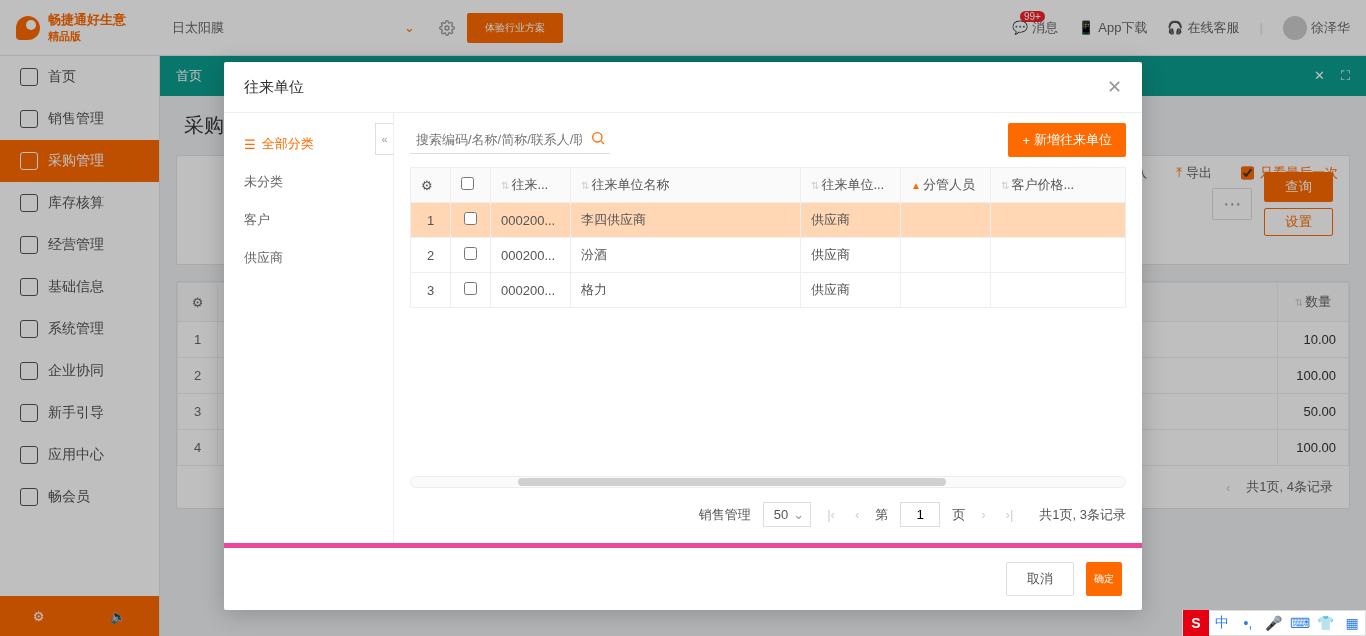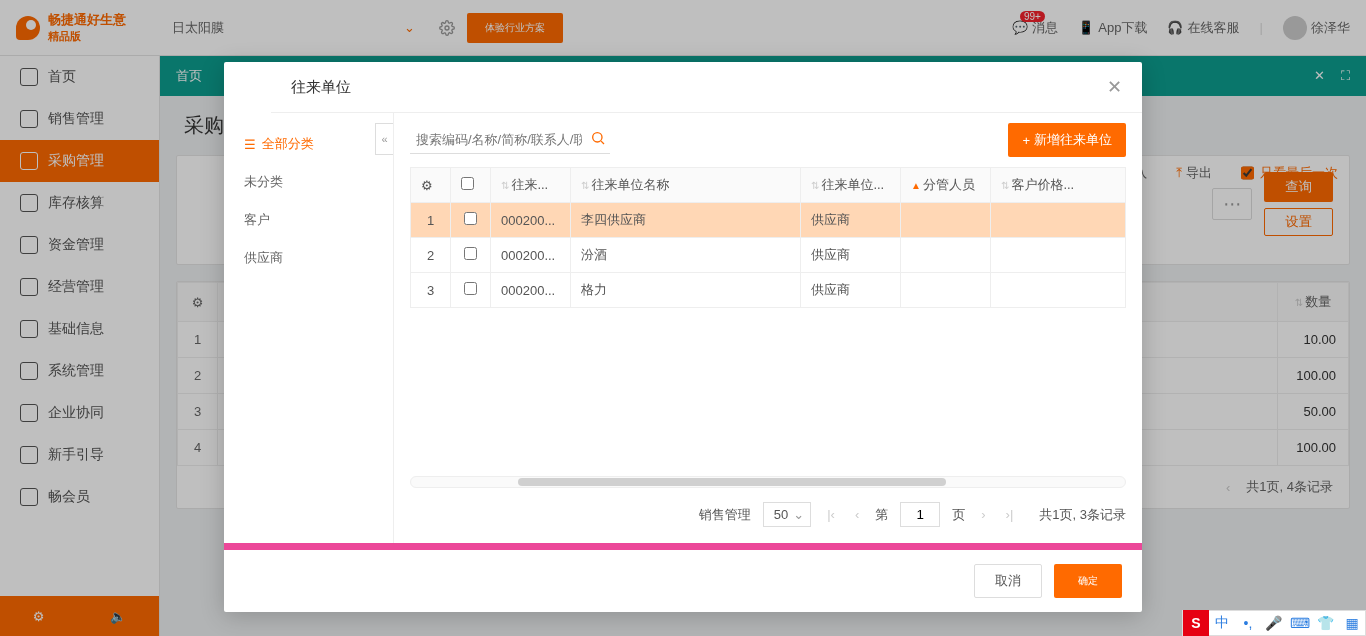--- a/index.html
+++ b/index.html
@@ -47,21 +47,21 @@
     .bg-table th, .bg-table td { border:1px solid #eee; padding:10px 12px; font-size:13px; }
     .bg-table th { background:#fafafa; color:#666; font-weight:normal; text-align:center; }
     .bg-table td.num { text-align:right; }
     .bg-table td.idx { text-align:center; color:#666; }
     
     .bg-pager { display:flex; justify-content:flex-end; align-items:center; padding:12px 16px; gap:16px; color:#666; }
     
     
     .modal-overlay { position:absolute; inset:0; background:rgba(0,0,0,0.25); display:flex; align-items:flex-start; justify-content:center; padding-top:62px; }
     .modal { width:918px; background:#fff; border-radius:2px; box-shadow:0 4px 24px rgba(0,0,0,0.2); display:flex; flex-direction:column; }
-    .modal-header { display:flex; justify-content:space-between; align-items:center; padding:14px 20px; border-bottom:1px solid #eee;margin-left:47px; }
+    .modal-header { display:flex; justify-content:space-between; align-items:center; padding:14px 20px; border-bottom:1px solid #eee; }
     .modal-title { font-size:15px; color:#333; }
     .modal-close { font-size:18px; color:#999; cursor:pointer; background:none; border:none; }
     
     .modal-body { display:flex; height:430px; }
     .modal-side { width:170px; border-right:1px solid #eee; padding:12px 0; position:relative; }
     .side-item { padding:10px 20px; color:#666; cursor:pointer; font-size:13px; }
     .side-item.all { color:#ff6a00; display:flex; align-items:center; gap:6px; }
     .collapse-caret { position:absolute; right:0; top:10px; width:18px; height:32px; border:1px solid #ddd; border-right:none; display:flex; align-items:center; justify-content:center; color:#999; cursor:pointer; font-size:11px; }
     
     .modal-main { flex:1; padding:10px 16px 16px; display:flex; flex-direction:column; }
@@ -83,21 +83,21 @@
     .gear-cell { width:40px; text-align:center; color:#aaa; }
     
     .hscroll { height:12px; background:#fafafa; border:1px solid #eee; border-radius:6px; position:relative; margin-top:8px; }
     .hscroll-thumb { position:absolute; left:15%; width:60%; top:1px; bottom:1px; background:#d0d0d0; border-radius:5px; }
     
     .modal-pager { display:flex; align-items:center; justify-content:flex-end; gap:12px; padding-top:14px; color:#555; font-size:13px; }
     .page-select { border:1px solid #ddd; padding:4px 22px 4px 10px; background:#fff; cursor:pointer; position:relative; }
     .page-input { width:40px; border:1px solid #ddd; padding:4px; text-align:center; }
     .pager-nav { color:#ccc; cursor:pointer; padding:0 4px; }
     
-    .modal-footer { display:flex; justify-content:flex-end; gap:12px; padding:14px 20px; border-top:7px solid #ec4899; }
+    .modal-footer { display:flex; justify-content:flex-end; gap:12px; padding:14px 20px; border-top:5px solid #ec4899; }
     .btn-plain { background:#fff; border:1px solid #ddd; padding:7px 20px; cursor:pointer; font-size:13px; color:#555; border-radius:2px; }
     
     
     .ime-bar { position:absolute; bottom:0; right:0; height:26px; display:flex; align-items:center; background:#fff; border:1px solid #ddd; }
     .ime-s { width:26px; height:26px; background:#e60012; color:#fff; font-weight:bold; display:flex; align-items:center; justify-content:center; font-size:14px; }
     .ime-cell { width:26px; height:26px; display:flex; align-items:center; justify-content:center; color:#2b7de0; font-size:14px; }
     
     svg { display:block; }
   </style>
 </head>
@@ -157,41 +157,41 @@
       <div class="nav-item active">
         <span class="nav-icon"></span>
         <span>采购管理</span>
       </div>
       <div class="nav-item">
         <span class="nav-icon"></span>
         <span>库存核算</span>
       </div>
       <div class="nav-item">
         <span class="nav-icon"></span>
-        <span>资金管理</span>
-      </div>
-      <div class="nav-item">
-        <span class="nav-icon"></span>
         <span>经营管理</span>
       </div>
       <div class="nav-item">
         <span class="nav-icon"></span>
         <span>基础信息</span>
       </div>
       <div class="nav-item">
         <span class="nav-icon"></span>
         <span>系统管理</span>
       </div>
       <div class="nav-item">
         <span class="nav-icon"></span>
         <span>企业协同</span>
       </div>
       <div class="nav-item">
         <span class="nav-icon"></span>
         <span>新手引导</span>
+      </div>
+      <div class="nav-item">
+        <span class="nav-icon"></span>
+        <span>应用中心</span>
       </div>
       <div class="nav-item">
         <span class="nav-icon"></span>
         <span>畅会员</span>
       </div>
     </div>
   <div class="sidebar-bottom">
     <span>⚙</span>
     <span>🔈</span>
   </div>
@@ -361,21 +361,21 @@
           <input class="page-input" value="1" style="">
           <span>页</span>
           <span class="pager-nav">›</span>
           <span class="pager-nav">›|</span>
           <span style="margin-left:10px">共1页, 3条记录</span>
         </div>
       </div>
     </div>
     <div class="modal-footer">
       <button class="btn-plain">取消</button>
-      <button class="primary-btn" style="padding:7px 24px">确定</button>
+      <button class="primary-btn" style="padding:7px 8px">确定</button>
     </div>
   </div>
 </div>
 
 <div class="ime-bar">
   <div class="ime-s">S</div>
   <div class="ime-cell">中</div>
   <div class="ime-cell">•,</div>
   <div class="ime-cell">🎤</div>
   <div class="ime-cell">⌨</div>

